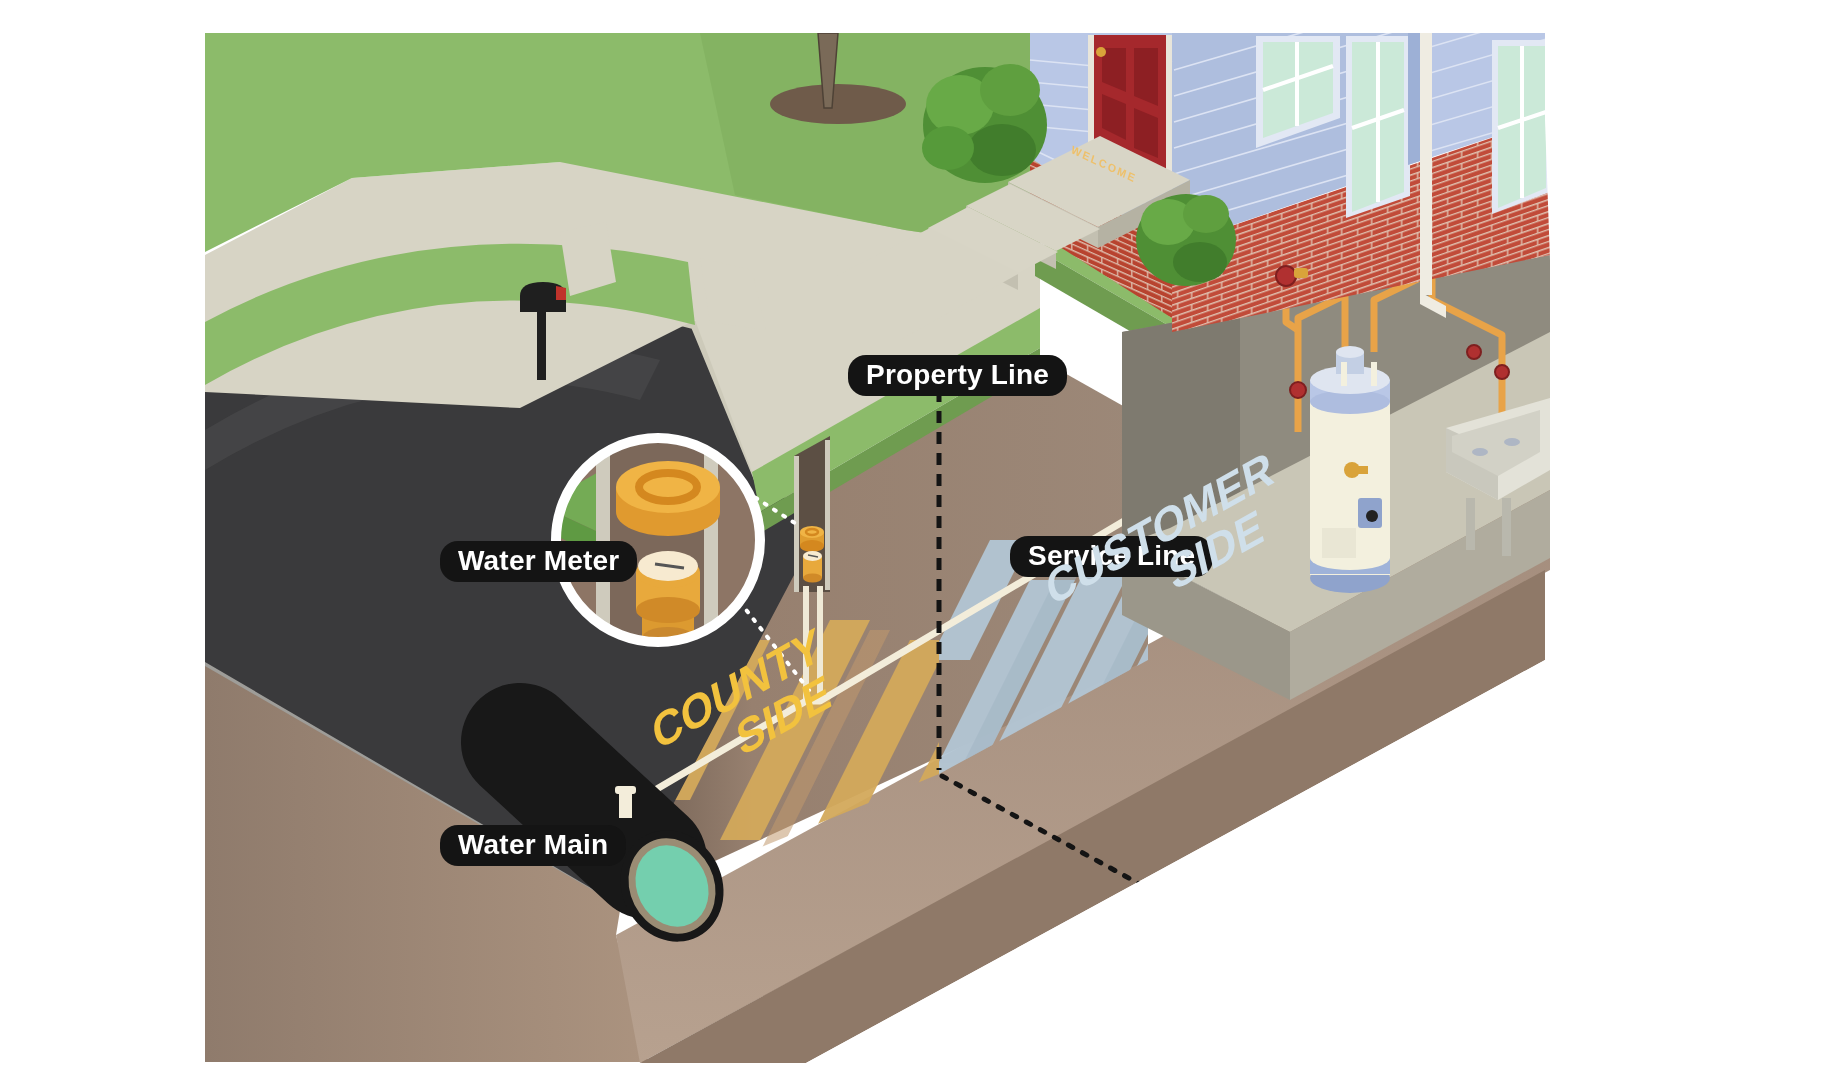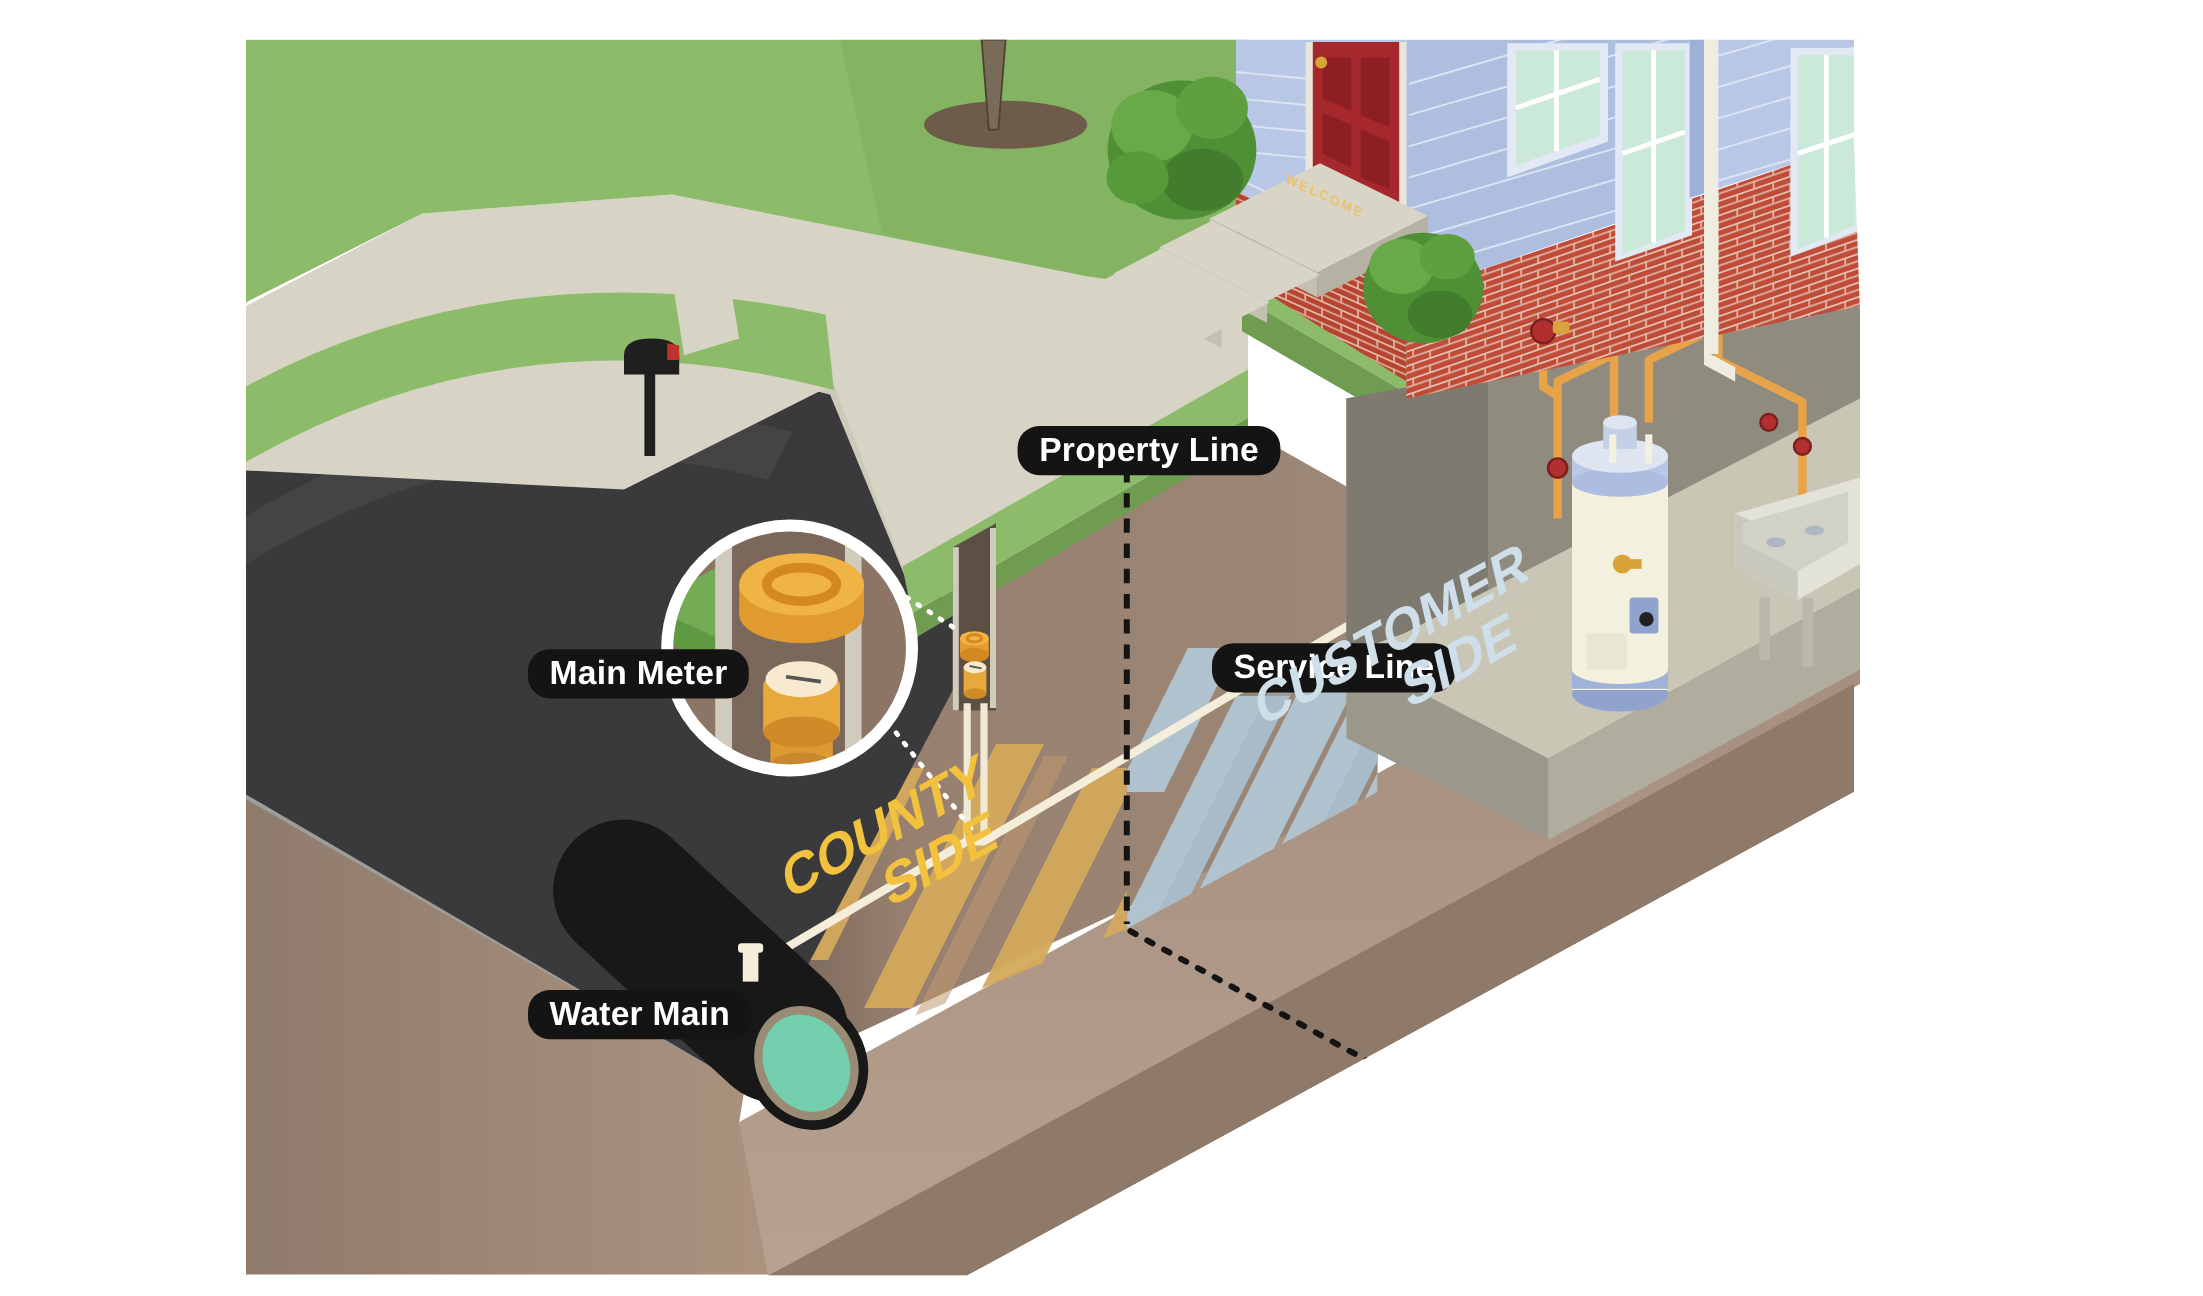--- a/index.html
+++ b/index.html
@@ -350,21 +350,21 @@
     <rect x="0" y="0" width="205" height="1080"></rect>
     <rect x="1550" y="0" width="286" height="1080"></rect>
     <rect x="0" y="1063" width="1836" height="17"></rect>
     <polygon points="806,1063 1545,660 1550,660 1550,1063"></polygon>
     <polygon points="1550,33 1550,260 1545,120 1545,33"></polygon>
   </g>
 </svg>
 
 <div class="pill" id="pill-property" style="left:848px;top:355px;">Property Line</div>
 <div class="pill" id="pill-service" style="left:1010px;top:536px;">Service Line</div>
-<div class="pill" id="pill-meter" style="left:440px;top:541px;">Main Meter</div>
+<div class="pill" id="pill-meter" style="left:440px;top:541px;">Water Meter</div>
 <div class="pill" id="pill-main" style="left:440px;top:825px;">Water Main</div>
 
 <div class="ground-text" id="county-text">
   <span>COUNTY</span>
   <span class="l2">SIDE</span>
 </div>
 <div class="ground-text" id="customer-text">
   <span>CUSTOMER</span>
   <span class="l2">SIDE</span>
 </div>

